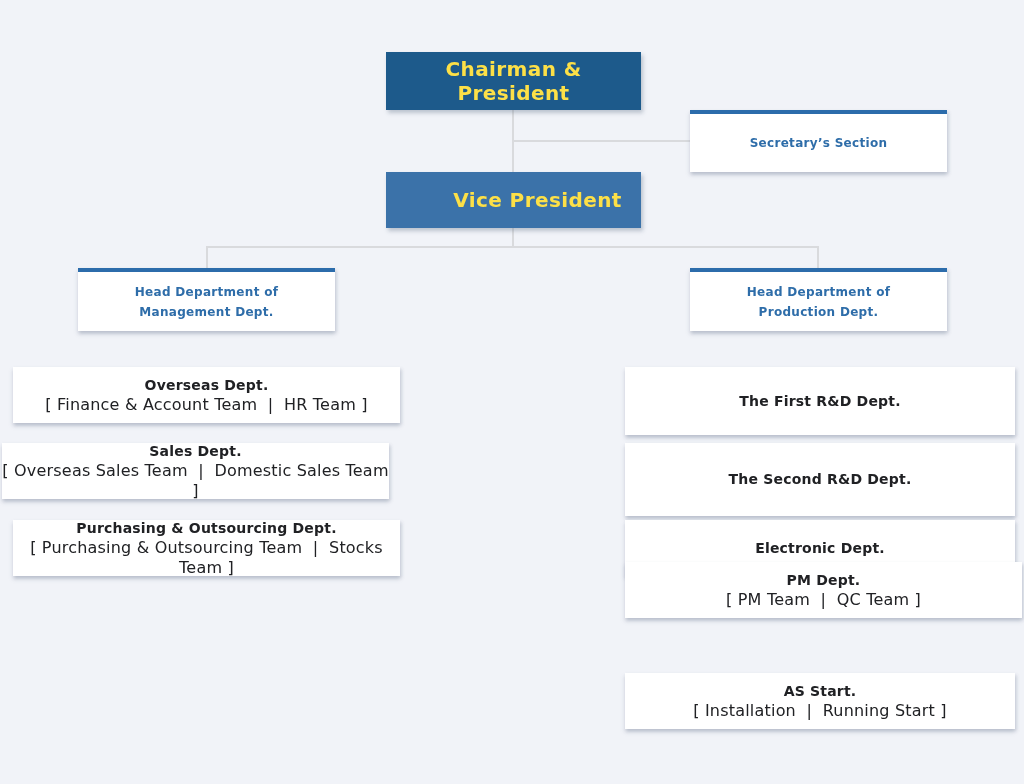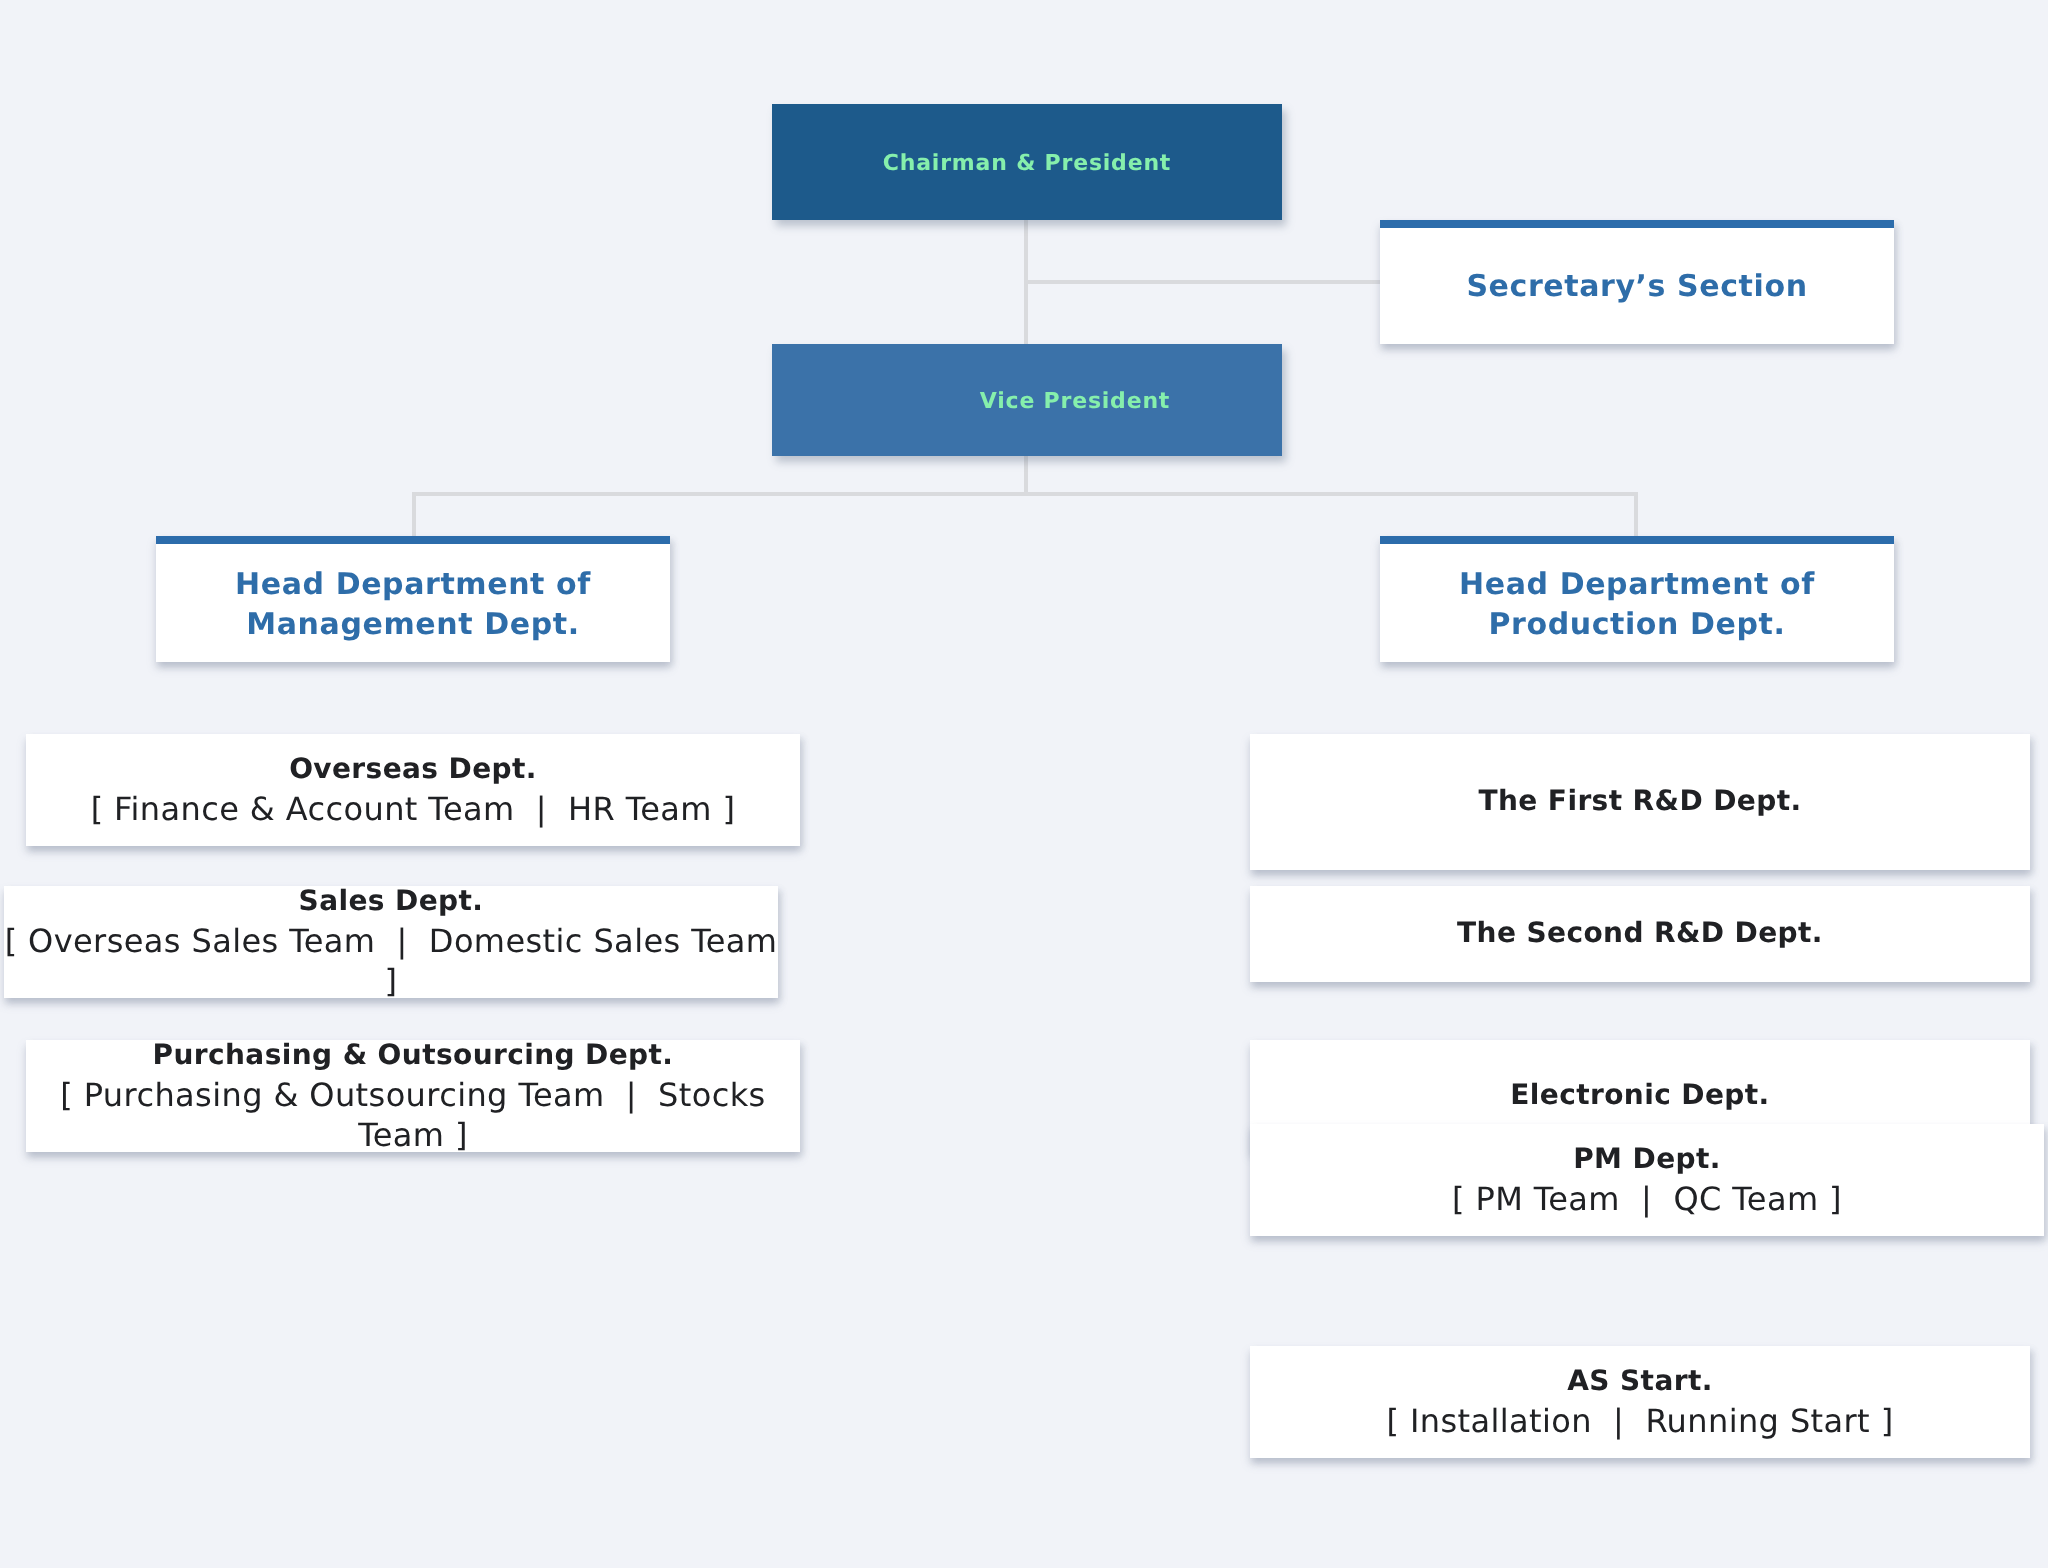--- a/index.html
+++ b/index.html
@@ -29,34 +29,34 @@
   
   .node{
     position:absolute;z-index:1;
     display:flex;flex-direction:column;
     align-items:center;justify-content:center;
     text-align:center;box-sizing:border-box;
   }
 
   
   .node.solid{
-    color:#86efac;font-weight:bold;font-size:11px;letter-spacing:.4px;
+    color:#fde047;font-weight:bold;font-size:20px;letter-spacing:.4px;
     box-shadow:2px 3px 4px rgba(90,105,130,.35);
   }
   .node.solid.dark{background:var(--chairman-bg);}
   .node.solid.mid{background:var(--vice-president-bg);padding-left:48px;}
 
   
   .node.card{
     background:var(--box-bg);
     box-shadow:0 3px 4px rgba(120,132,155,.35),2px 2px 3px rgba(120,132,155,.18);
   }
   .node.card.topline{border-top:4px solid var(--accent-border);}
   .node.card.blue-label{
-    color:var(--accent-text);font-weight:bold;font-size:15px;
+    color:var(--accent-text);font-weight:bold;font-size:12px;
     letter-spacing:.3px;line-height:20px;
   }
 
   
   .dept-title{
     color:var(--dept-text);font-weight:bold;font-size:14px;
     letter-spacing:.2px;line-height:19px;
   }
   .dept-teams{
     color:var(--dept-text);font-size:16px;letter-spacing:.2px;
@@ -111,21 +111,21 @@
   <div class="node card" style="left:13px;top:520px;width:387px;height:56px">
     <div class="dept-title">Purchasing &amp; Outsourcing Dept.</div>
     <div class="dept-teams">[ Purchasing &amp; Outsourcing Team  |  Stocks Team ]</div>
   </div>
 
   <div class="node card" style="left:625px;top:367px;width:390px;height:68px">
     <div class="dept-title">The First R&amp;D Dept.</div>
 
   </div>
 
-  <div class="node card" style="left:625px;top:443px;width:390px;height:48px">
+  <div class="node card" style="left:625px;top:443px;width:390px;height:73px">
     <div class="dept-title">The Second R&amp;D Dept.</div>
 
   </div>
 
   <div class="node card" style="left:625px;top:520px;width:390px;height:56px">
     <div class="dept-title">Electronic Dept.</div>
 
   </div>
 
   <div class="node card" style="left:625px;top:562px;width:397px;height:56px">

